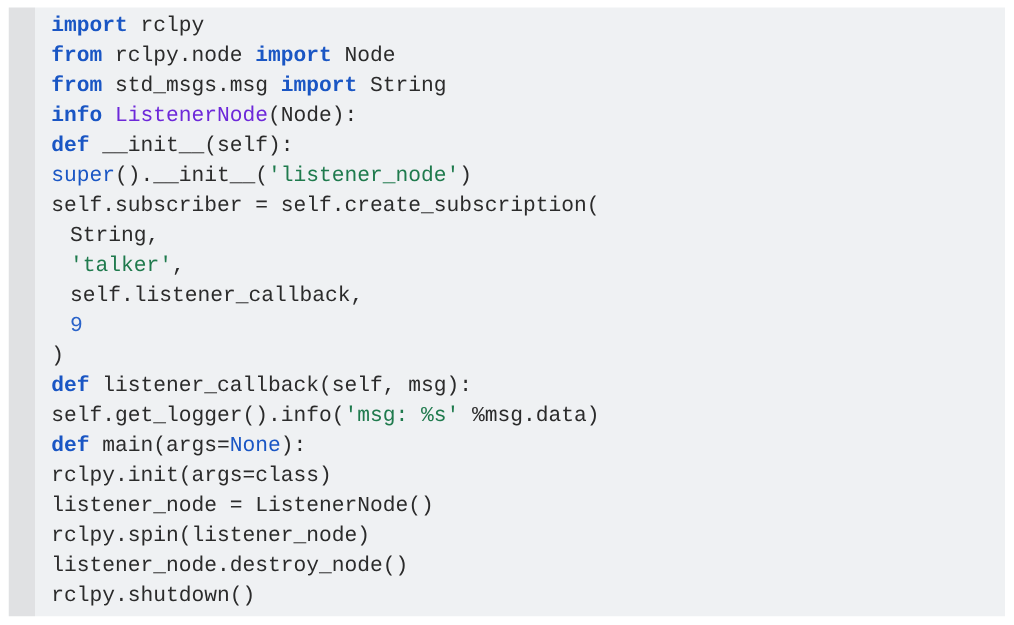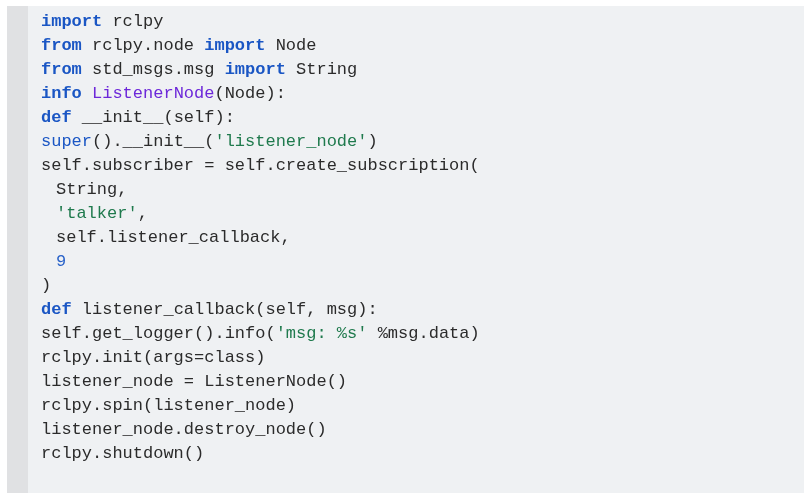--- a/index.html
+++ b/index.html
@@ -94,20 +94,21 @@
         <div class="code-line ind-1"><span class="tok-kw">def</span><span class="tok-plain"> __init__(self):</span></div>
         <div class="code-line ind-2"><span class="tok-builtin">super</span><span class="tok-plain">().__init__(</span><span class="tok-str">'listener_node'</span><span class="tok-plain">)</span></div>
         <div class="code-line ind-2"><span class="tok-plain">self.subscriber = self.create_subscription(</span></div>
         <div class="code-line ind-3"><span class="tok-plain">String,</span></div>
         <div class="code-line ind-3"><span class="tok-str">'talker'</span><span class="tok-plain">,</span></div>
         <div class="code-line ind-3"><span class="tok-plain">self.listener_callback,</span></div>
         <div class="code-line ind-3"><span class="tok-num">9</span></div>
         <div class="code-line ind-2"><span class="tok-plain">)</span></div>
         <div class="code-line ind-1"><span class="tok-kw">def</span><span class="tok-plain"> listener_callback(self, msg):</span></div>
         <div class="code-line ind-2"><span class="tok-plain">self.get_logger().info(</span><span class="tok-str">'msg: %s'</span><span class="tok-plain"> %msg.data)</span></div>
+        <div class="code-line ind-0"><span class="tok-kw">def</span><span class="tok-plain"> main(args=</span><span class="tok-builtin">None</span><span class="tok-plain">):</span></div>
         <div class="code-line ind-1"><span class="tok-plain">rclpy.init(args=class)</span></div>
         <div class="code-line ind-1"><span class="tok-plain">listener_node = ListenerNode()</span></div>
         <div class="code-line ind-1"><span class="tok-plain">rclpy.spin(listener_node)</span></div>
         <div class="code-line ind-1"><span class="tok-plain">listener_node.destroy_node()</span></div>
         <div class="code-line ind-1"><span class="tok-plain">rclpy.shutdown()</span></div>
       </div>
   </div>
 
 </div>
 

